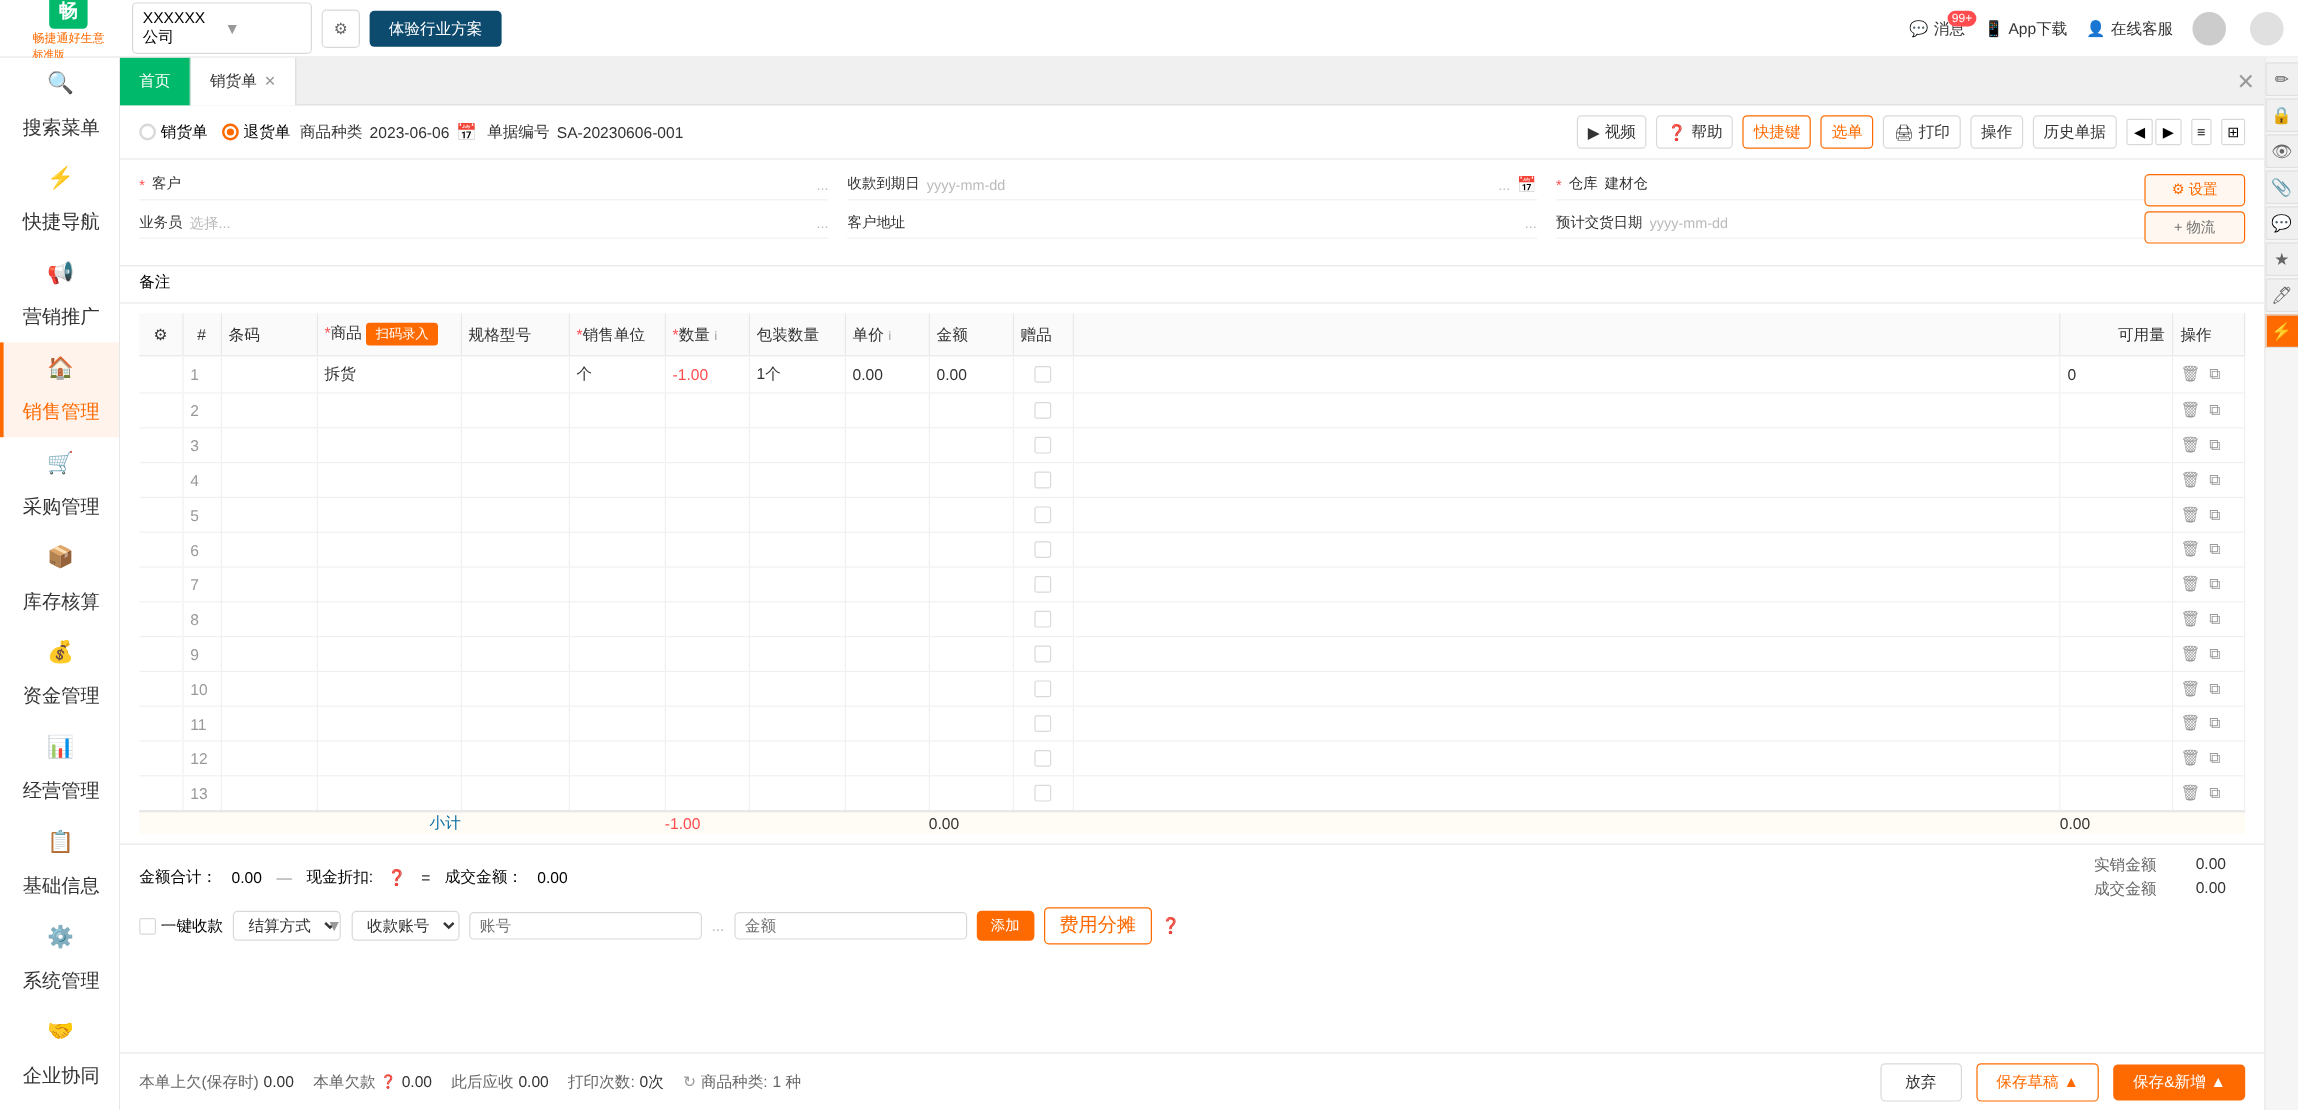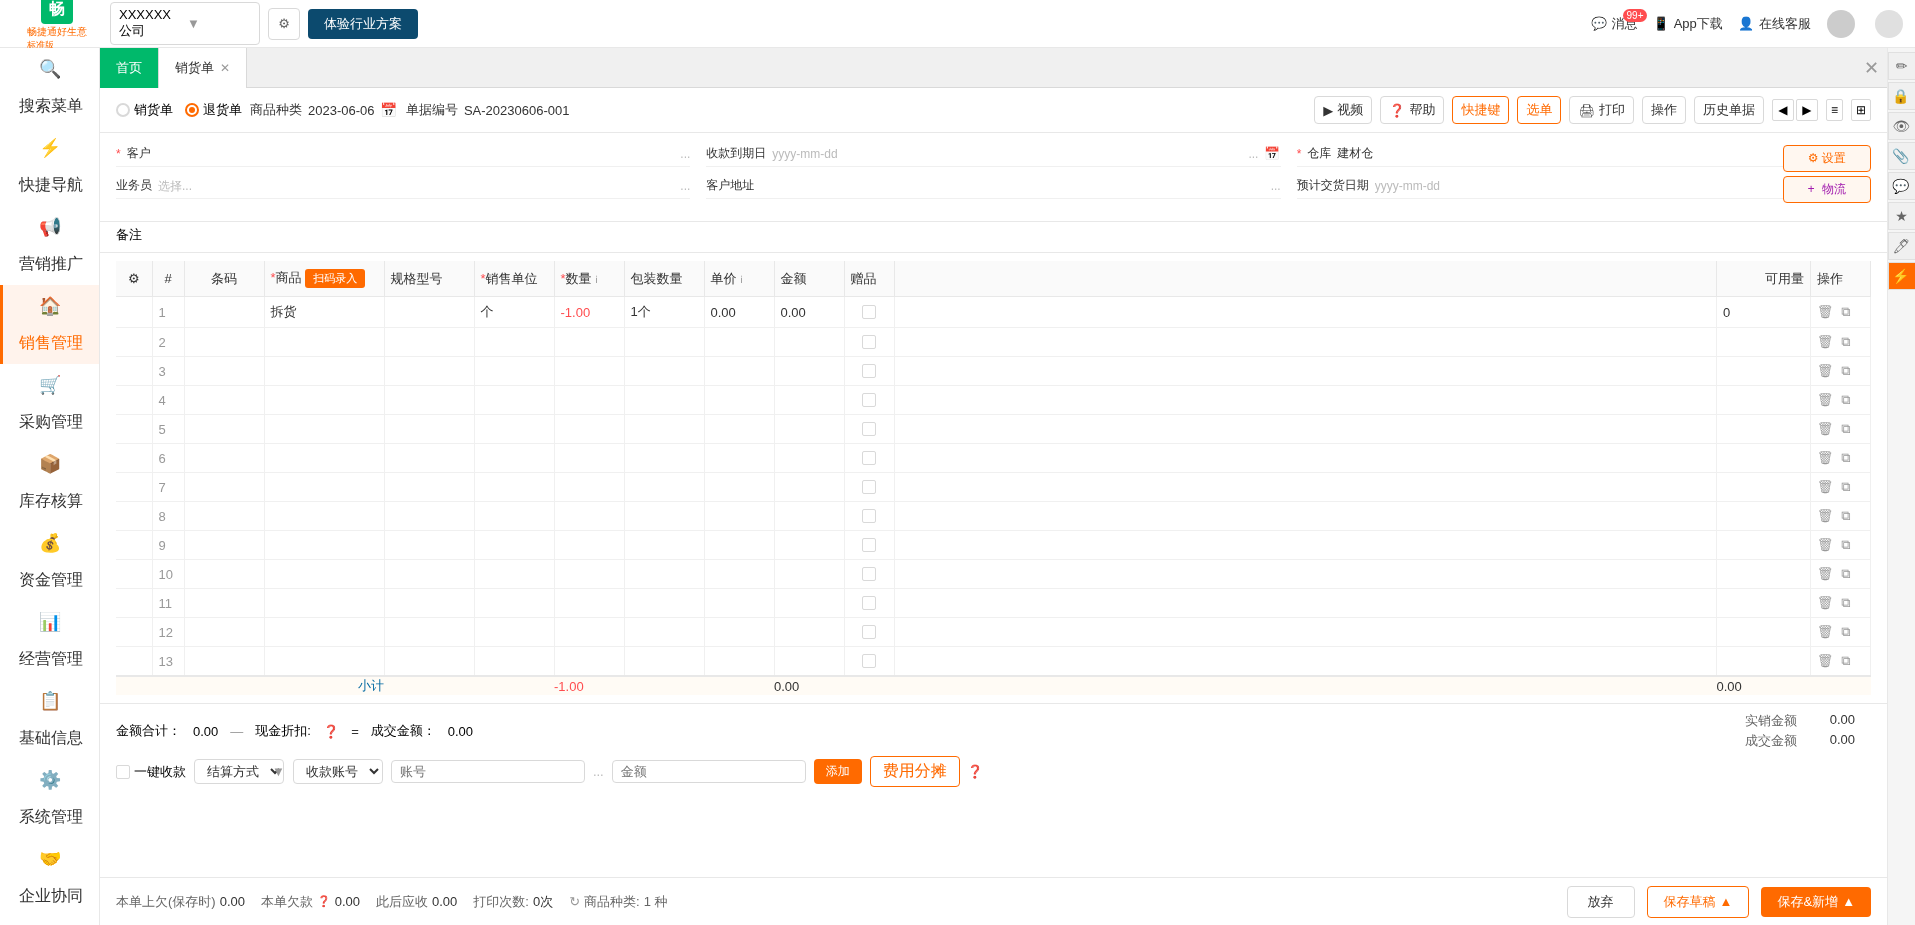--- a/index.html
+++ b/index.html
@@ -244,26 +244,25 @@
       border: 1px solid #ff6a00;
       color: #ff6a00;
       border-radius: 4px;
       padding: 4px 12px;
       cursor: pointer;
       font-size: 12px;
     }
     .btn-logistics {
       background: #fff7f0;
       border: 1px solid #ff6a00;
-      color: #a21caf;
+      color: #737373;
       border-radius: 4px;
       padding: 4px 24px;
       cursor: pointer;
       font-size: 12px;
-      font-family: Liberation Mono, monospace;
     }
 
     
     .table-container {
       padding: 8px 16px;
       flex: 1;
     }
     table {
       width: 100%;
       border-collapse: collapse;
@@ -410,21 +409,21 @@
       margin-left: auto;
       gap: 2px;
       padding-right: 16px;
     }
     .summary-row { display: flex; gap: 8px; font-size: 12px; }
     .summary-label { color: #666; }
     .summary-value { color: #333; font-weight: 500; min-width: 50px; text-align: right; }
 
     .col-settings { width: 32px; text-align: center; }
     .col-seq { width: 32px; text-align: center; }
-    .col-barcode { width: 80px; text-align: center; }
+    .col-barcode { width: 80px; }
     .col-product { width: 120px; }
     .col-spec { width: 90px; }
     .col-unit { width: 80px; }
     .col-qty { width: 70px; }
     .col-pack { width: 80px; }
     .col-price { width: 70px; }
     .col-amount { width: 70px; }
     .col-gift { width: 50px; }
     .col-avail { width: 60px; padding-left: 48px; }
     .col-action { width: 60px; }

